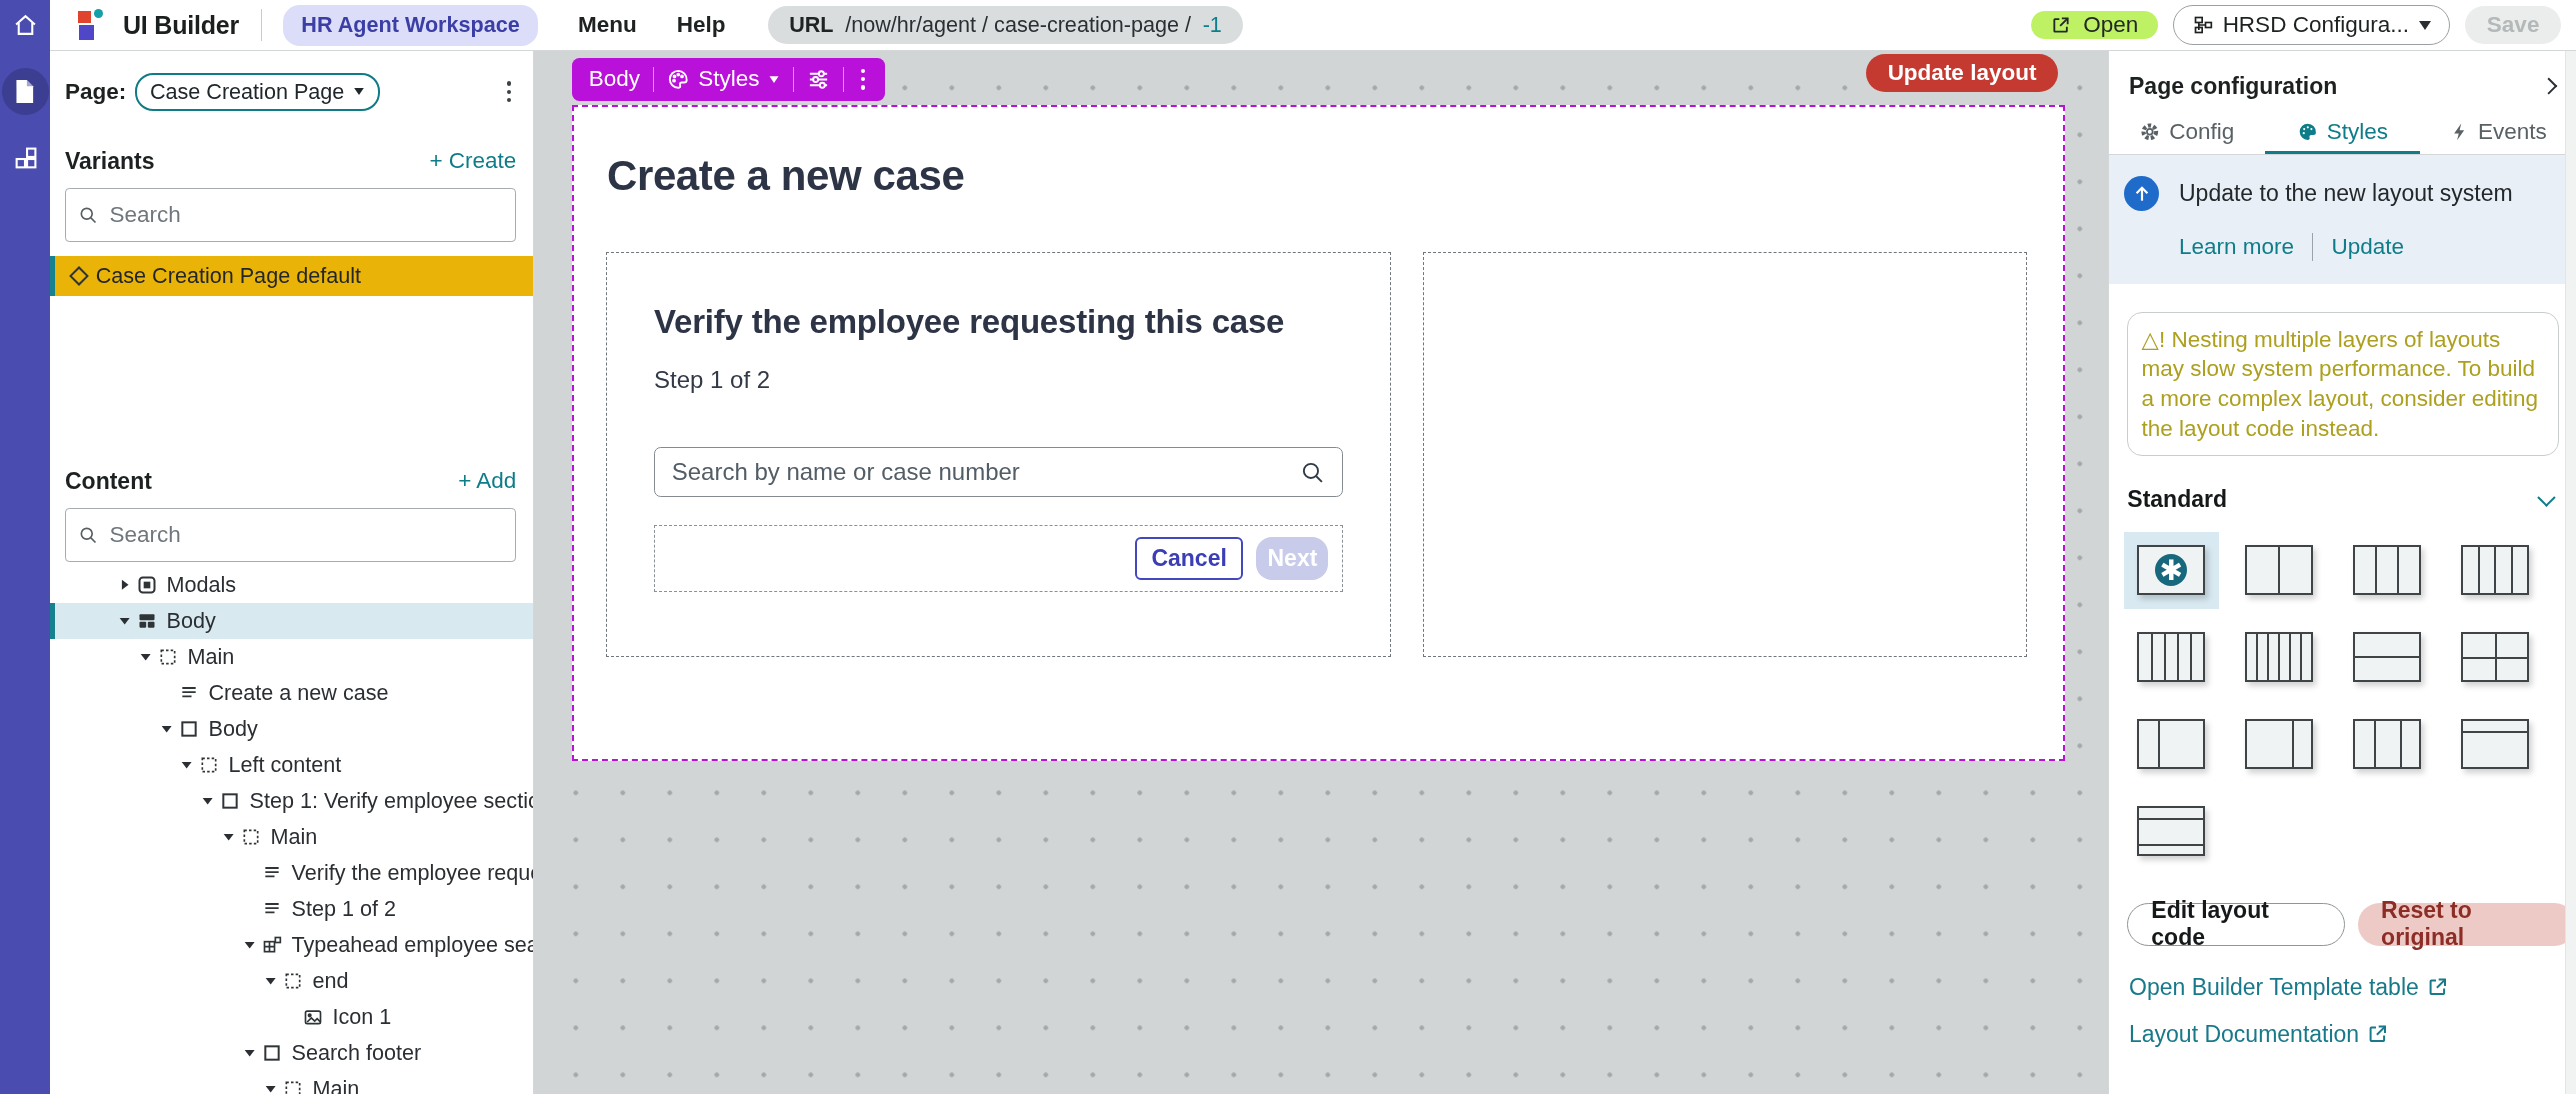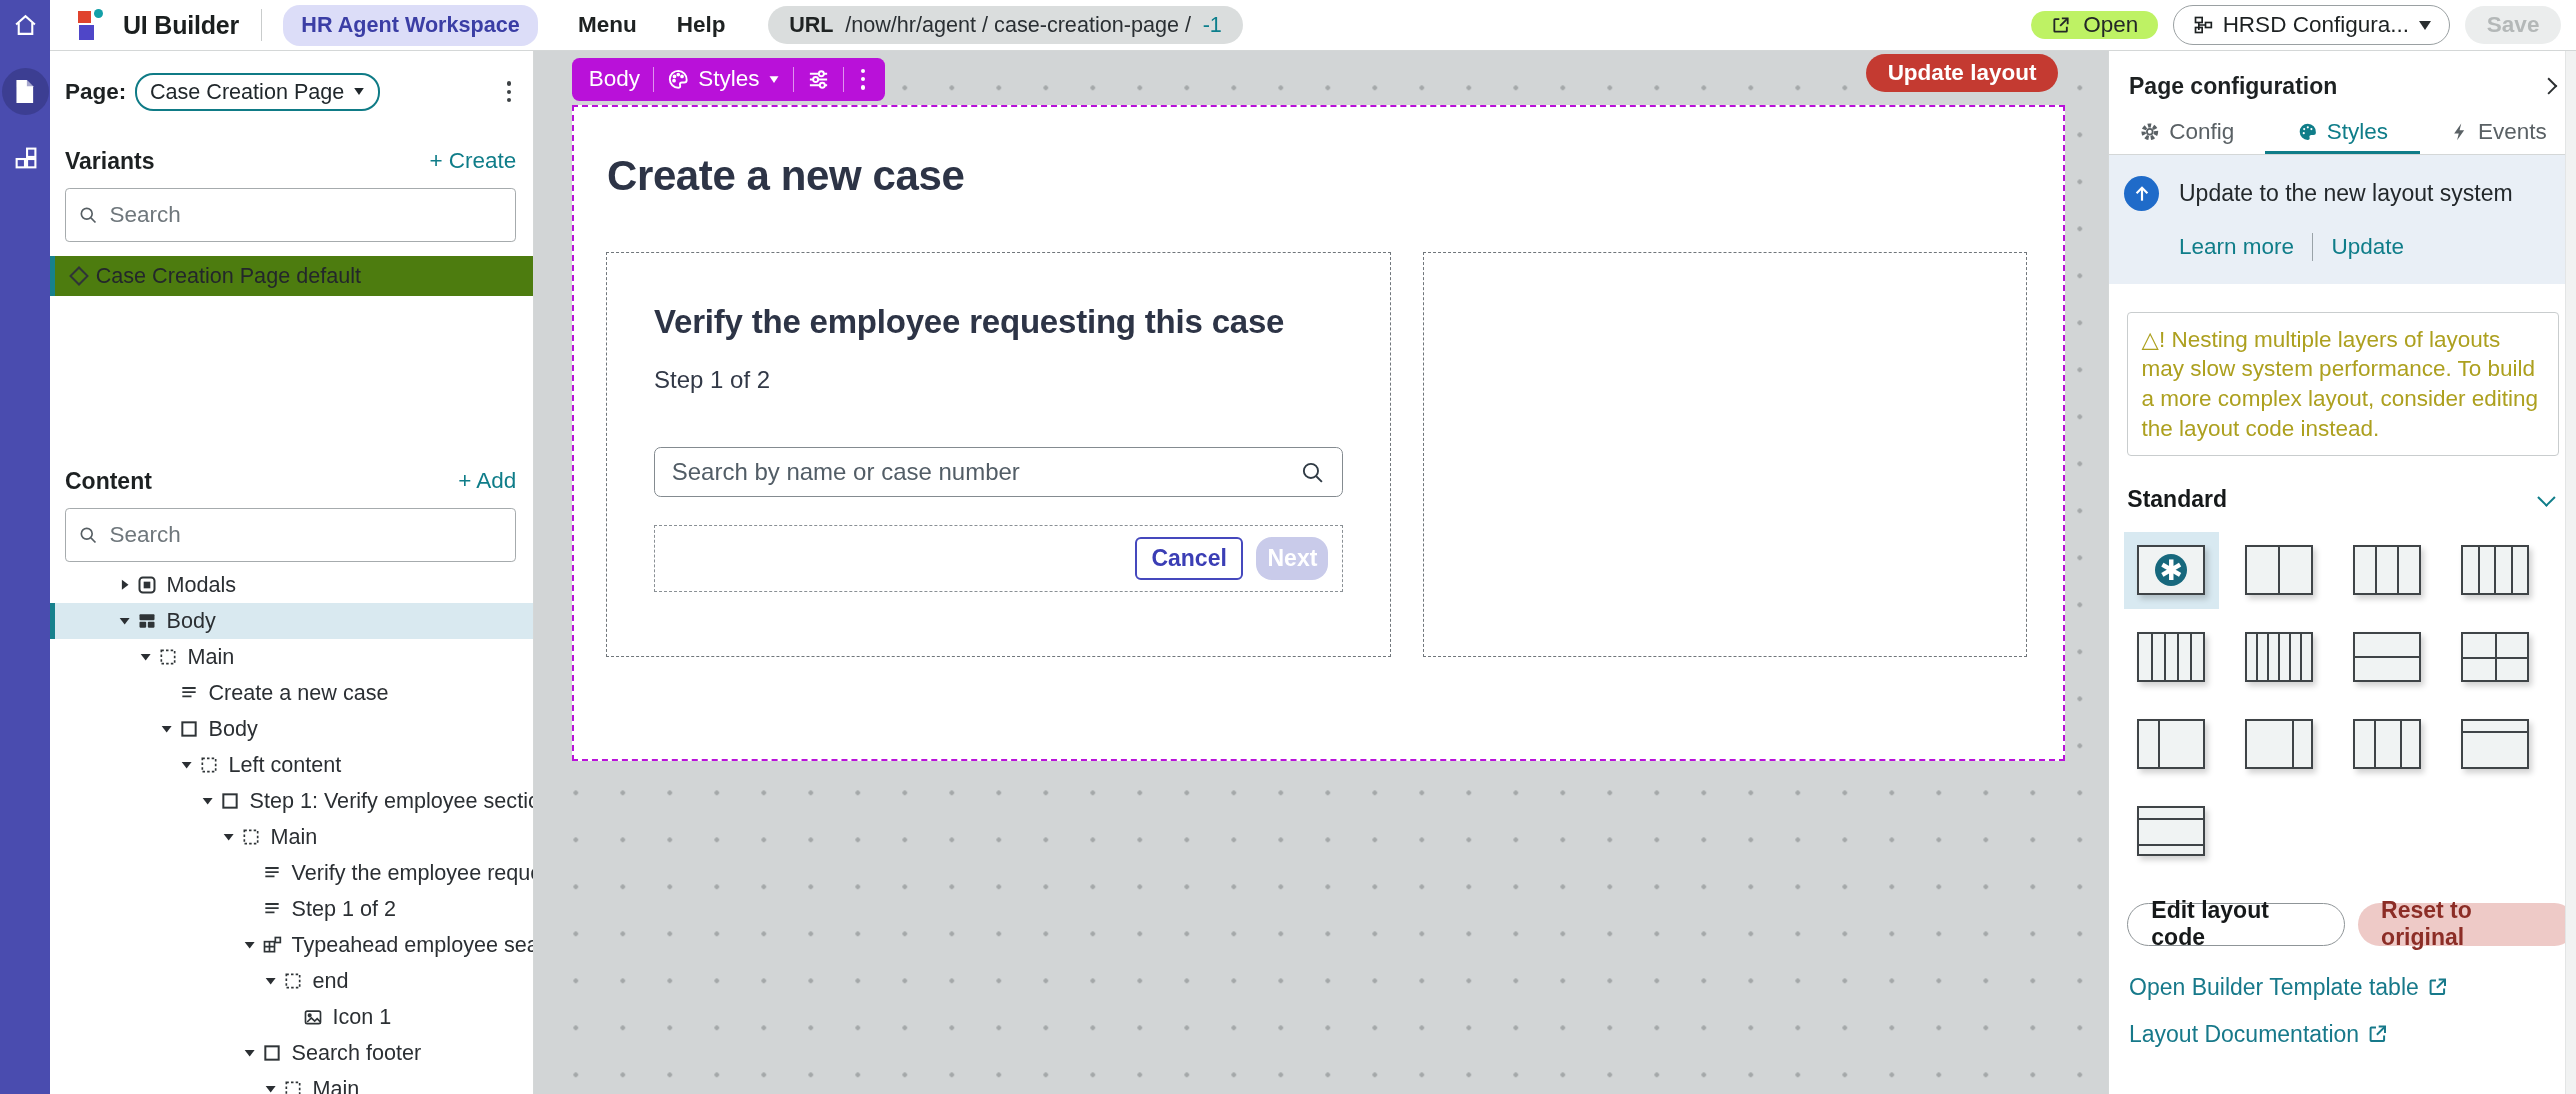--- a/index.html
+++ b/index.html
@@ -39,21 +39,21 @@
   .page-select { margin-left:8.3px; display:flex; align-items:center; gap:8.3px; border:2.5px solid #0f7b86; border-radius:18.3px; padding:4.2px 13.3px; font-size:21.6px; color:#20272b; }
   .page-select .caret-dn { border-top-color:#20272b; transform:scale(.8); }
   .kebab { margin-left:auto; display:flex; flex-direction:column; gap:4.2px; padding:3.3px 8.3px; }
   .kebab i { width:4.2px; height:4.2px; border-radius:50%; background:#3c4144; }
   .sec-head { margin:37px 16.7px 0 15px; display:flex; align-items:center; justify-content:space-between; }
   .sec-head.content { margin-top:172px; }
   .sec-title { font-size:23px; font-weight:bold; color:#1d2122; }
   .sec-action { font-size:22.5px; color:#0f7d89; }
   .search-box { margin:13.3px 16.7px 0 15px; height:54px; border:1.7px solid #a6abad; border-radius:4.2px; display:flex; align-items:center; padding:0 11.7px; gap:11.7px; color:#6f777c; }
   .search-box .ph { font-size:22.5px; color:#6f777c; }
-  .variant-row { margin-top:13.3px; height:40px; background:#4d7c0f; border-left:5px solid #17818d; display:flex; align-items:center; gap:10px; padding-left:16.7px; font-size:21.6px; color:#23272b; }
+  .variant-row { margin-top:13.3px; height:40px; background:#eab308; border-left:5px solid #17818d; display:flex; align-items:center; gap:10px; padding-left:16.7px; font-size:21.6px; color:#23272b; }
   .diamond { width:14px; height:14px; border:2px solid #2f3437; transform:rotate(45deg); }
 
   .tree { margin-top:5px; }
   .tree-row { height:36px; display:flex; align-items:center; border-left:5px solid transparent; white-space:nowrap; overflow:hidden; font-size:21.6px; color:#2b2f33; }
   .tree-row.selected { background:#d9e9f0; border-left-color:#17818d; }
   .tree-caret { width:18.3px; min-width:18.3px; display:flex; align-items:center; justify-content:center; color:#2b2f33; }
   .tree-caret.hidden { visibility:hidden; }
   .tree-ico { width:21.6px; min-width:21.6px; margin-left:3.3px; display:flex; align-items:center; justify-content:center; color:#2f3437; }
   .tree-label { margin-left:8.3px; }
 
@@ -89,21 +89,21 @@
   .chev-right { width:11.7px; height:11.7px; border-top:2.5px solid #2a2e30; border-right:2.5px solid #2a2e30; transform:rotate(45deg); }
   .tabs { display:flex; border-bottom:0.8px solid #d4d7d7; height:42px; }
   .tab { flex:1; display:flex; align-items:center; justify-content:center; gap:8.3px; font-size:22.5px; color:#5a6165; border-bottom:3.3px solid transparent; }
   .tab.active { color:#0f7d89; border-bottom-color:#0f7d89; }
   .banner { background:#e9eff6; padding:21.6px 16.7px 23px 15px; }
   .banner-row { display:flex; align-items:center; gap:20px; }
   .blue-circ { width:35px; height:35px; min-width:35px; border-radius:50%; background:#1f6bc9; color:#fff; display:flex; align-items:center; justify-content:center; }
   .banner-text { font-size:23px; color:#23282b; }
   .banner-links { margin:21.6px 0 0 55px; display:flex; align-items:center; gap:18.3px; font-size:22.5px; color:#0f7d89; }
   .banner-links .vsep { width:0.8px; height:28px; background:#9aa3a8; }
-  .warn-box { margin:28px 16.7px 0 18.3px; border:1.7px solid #c9cdce; border-radius:4px; padding:11.7px 13.3px; font-size:22.5px; line-height:1.32; color:#ada01f; }
+  .warn-box { margin:28px 16.7px 0 18.3px; border:1.7px solid #c9cdce; border-radius:15px; padding:11.7px 13.3px; font-size:22.5px; line-height:1.32; color:#ada01f; }
   .std-row { margin:30px 23px 0 18.3px; display:flex; align-items:center; justify-content:space-between; }
   .std-title { font-size:23px; font-weight:bold; color:#16191a; }
   .chev-down { width:13.3px; height:13.3px; border-left:2.5px solid #0f7d89; border-bottom:2.5px solid #0f7d89; transform:rotate(-45deg); margin-top:-5px; }
   .layout-grid { margin:18.3px 0 0 8.3px; display:grid; grid-template-columns:repeat(4,108px); row-gap:10px; }
   .lcell { width:108px; height:77px; display:flex; align-items:center; justify-content:center; }
   .lpad { width:95px; height:77px; display:flex; align-items:center; justify-content:center; }
   .lpad.selected { background:#d8e9f1; }
   .thumb { width:68px; height:50px; border:2.5px solid #3f4447; background:#f0f3f3; box-shadow:3.3px 4.2px 5.8px rgba(0,0,0,.18); display:flex; }
   .thumb.rows { flex-direction:column; }
   .thumb > div { flex:1; }

